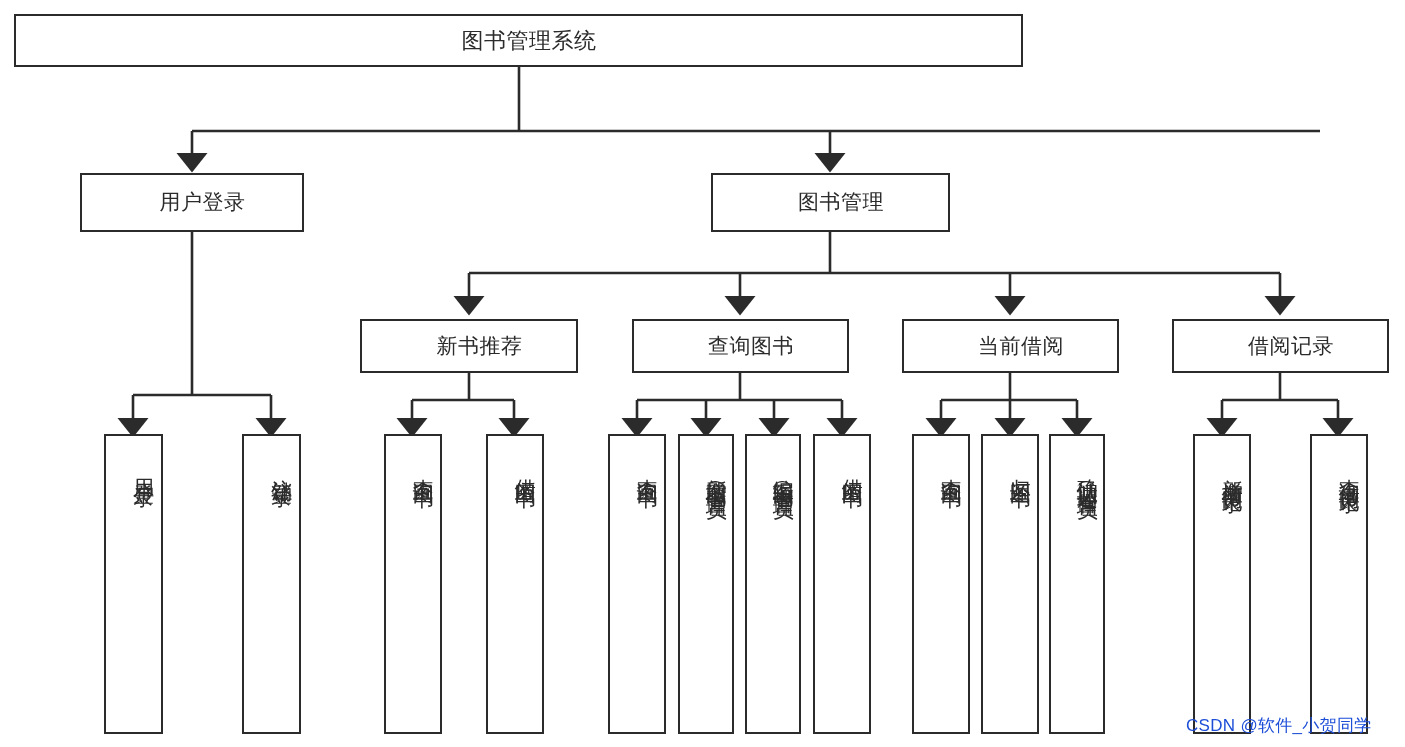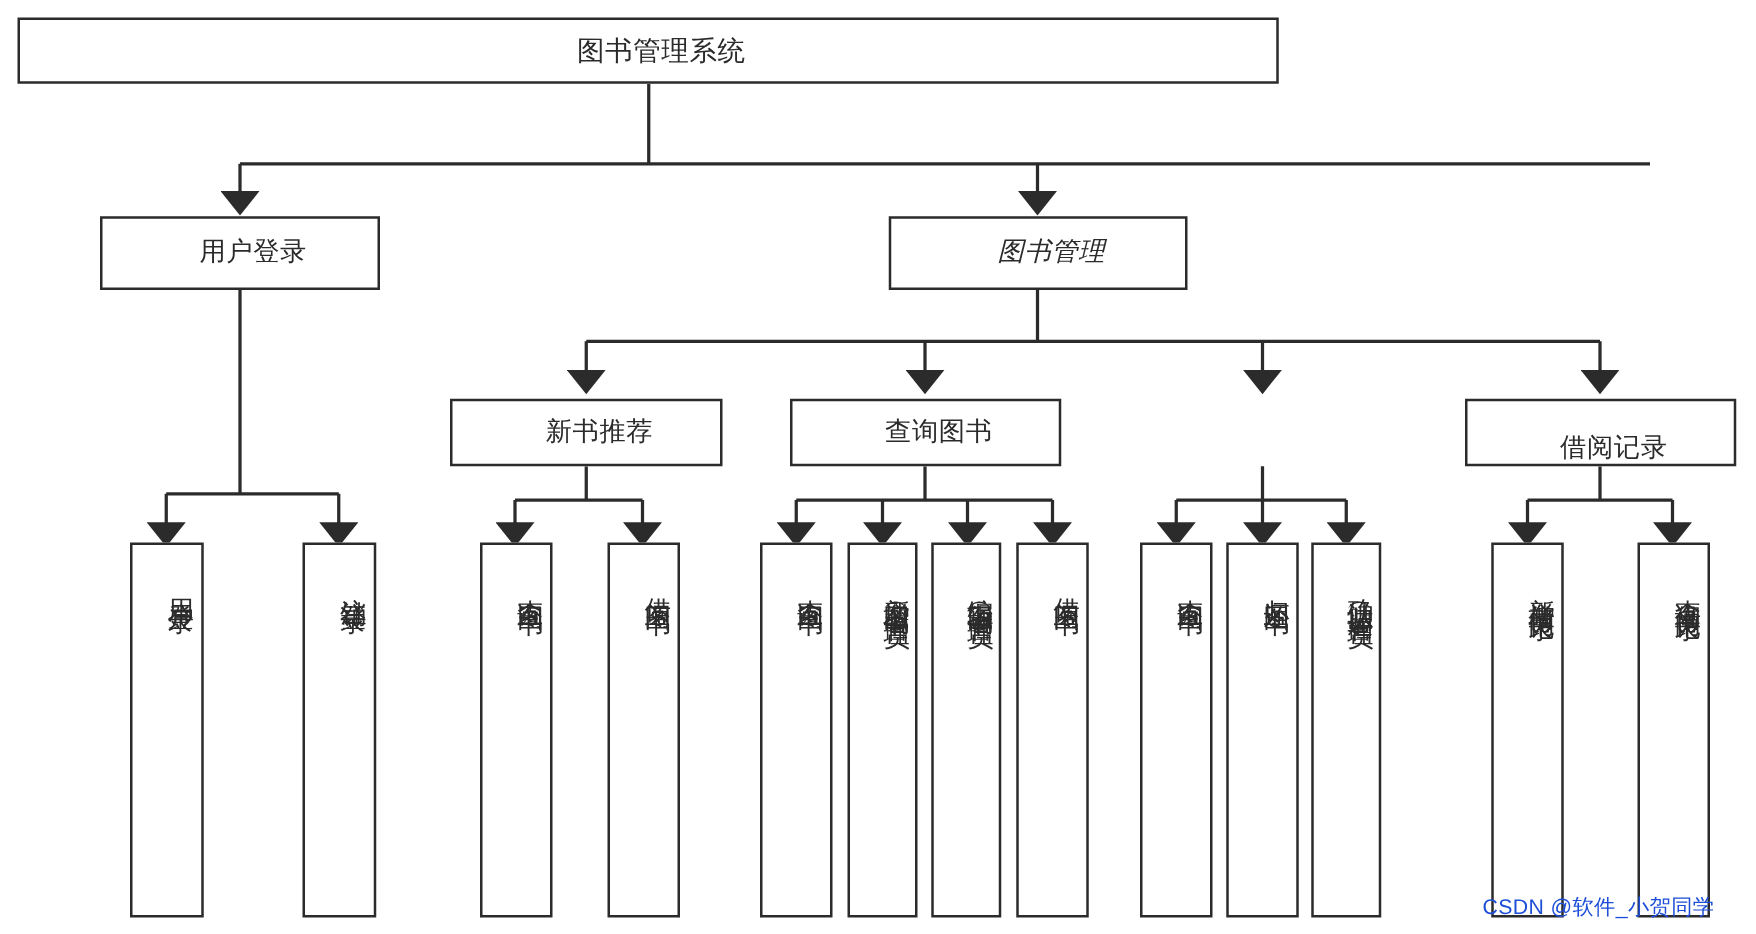--- a/index.html
+++ b/index.html
@@ -127,31 +127,34 @@
     </g>
   </svg>
 
   <div class="node h root" style="left:14px; top:14px; width:1009px; height:53px;">
     <span class="lbl">图书管理系统</span>
   </div>
 
   <div class="node h" style="left:80px; top:173px; width:224px; height:59px;">
     <span class="lbl">用户登录</span>
   </div>
-  <div class="node h" style="left:711px; top:173px; width:239px; height:59px;font-style:italic;">
+  <div class="node h" style="left:711px; top:173px; width:239px; height:59px;">
     <span class="lbl">图书管理</span>
   </div>
 
   <div class="node h" style="left:360px; top:319px; width:218px; height:54px;">
     <span class="lbl">新书推荐</span>
   </div>
   <div class="node h" style="left:632px; top:319px; width:217px; height:54px;">
     <span class="lbl">查询图书</span>
   </div>
-  <div class="node h" style="left:1172px; top:319px; width:217px; height:54px;align-items:flex-end;">
+  <div class="node h" style="left:902px; top:319px; width:217px; height:54px;">
+    <span class="lbl">当前借阅</span>
+  </div>
+  <div class="node h" style="left:1172px; top:319px; width:217px; height:54px;">
     <span class="lbl">借阅记录</span>
   </div>
 
   <div class="node v" style="left:104px; top:434px; width:59px; height:300px;">
     <span class="lbl">用户登录</span>
   </div>
   <div class="node v" style="left:242px; top:434px; width:59px; height:300px;">
     <span class="lbl">注销登录</span>
   </div>
 

